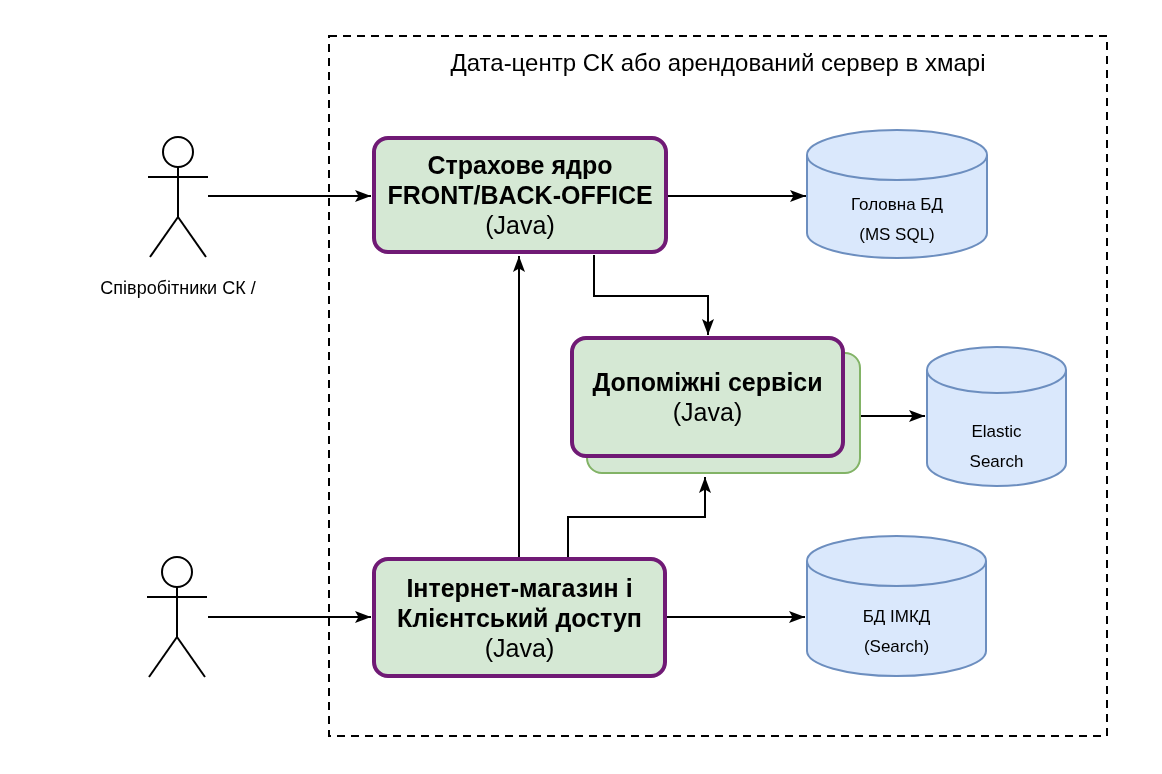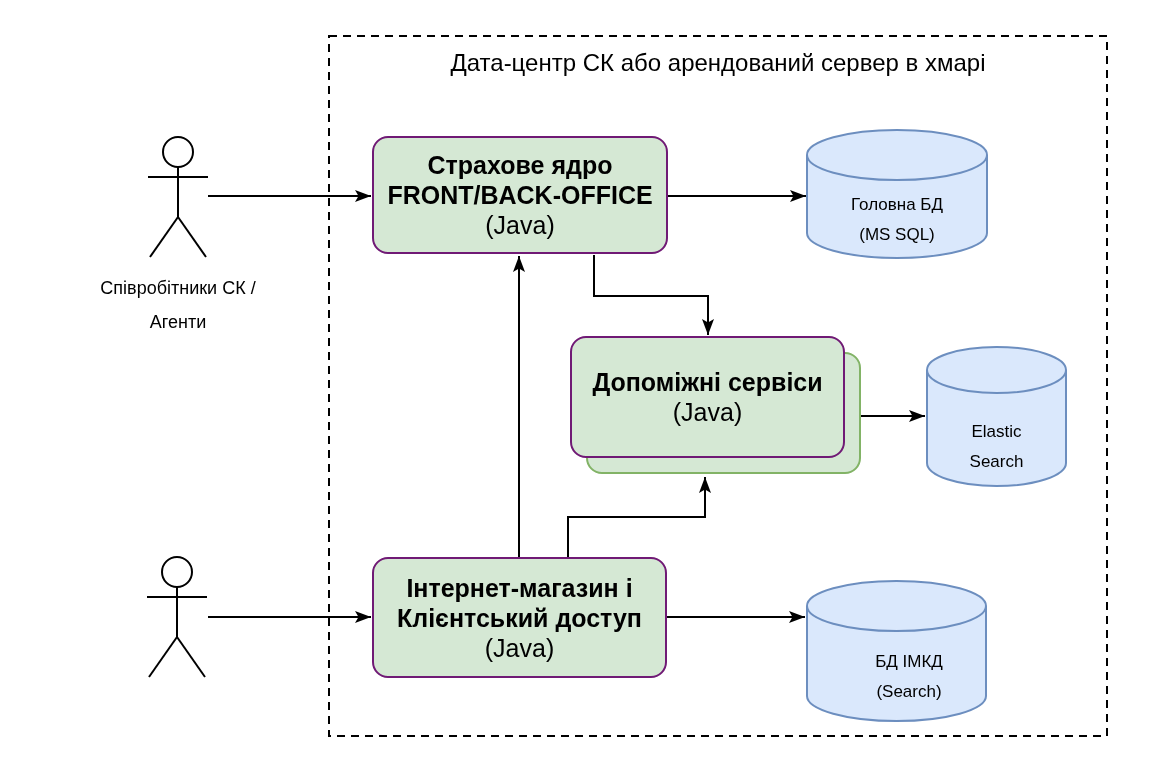--- a/index.html
+++ b/index.html
@@ -17,21 +17,21 @@
     position: absolute;
     left: 328px; top: 49px; width: 780px;
     text-align: center;
     font-size: 24px;
     line-height: 28px;
   }
   .process {
     position: absolute;
     box-sizing: border-box;
     background: #d5e8d4;
-    border: 2px solid #701a75;
+    border: 4px solid #701a75;
     border-radius: 16px;
     display: flex;
     flex-direction: column;
     align-items: center;
     justify-content: center;
     text-align: center;
     font-size: 25px;
     line-height: 30px;
   }
   .process .t-bold { font-weight: bold; }
@@ -79,21 +79,20 @@
     <g fill="none" stroke="#000000" stroke-width="2">
       <circle cx="38" cy="17" r="15" fill="#ffffff"></circle>
       <line x1="8" y1="42" x2="68" y2="42"></line>
       <line x1="38" y1="32" x2="38" y2="82"></line>
       <line x1="38" y1="82" x2="10" y2="122"></line>
       <line x1="38" y1="82" x2="66" y2="122"></line>
     </g>
   </svg>
   <div class="actor-label" style="left:38px; top:271px; width:280px;">
     <div>Співробітники СК /</div>
-    <div>Агенти</div>
   </div>
 
   <svg class="actor" style="left:139px; top:555px;" width="76" height="127">
     <g fill="none" stroke="#000000" stroke-width="2">
       <circle cx="38" cy="17" r="15" fill="#ffffff"></circle>
       <line x1="8" y1="42" x2="68" y2="42"></line>
       <line x1="38" y1="32" x2="38" y2="82"></line>
       <line x1="38" y1="82" x2="10" y2="122"></line>
       <line x1="38" y1="82" x2="66" y2="122"></line>
     </g>
@@ -132,21 +131,21 @@
     <svg width="141" height="141">
       <path d="M1,24 A69.5,23 0 0 1 140,24 L140,117 A69.5,23 0 0 1 1,117 Z" fill="#dae8fc" stroke="#6c8ebf" stroke-width="2"></path>
       <path d="M1,24 A69.5,23 0 0 0 140,24" fill="none" stroke="#6c8ebf" stroke-width="2"></path>
     </svg>
     <div class="db-label" style="top:60px;">
       <div>Elastic</div>
       <div>Search</div>
     </div>
   </div>
 
-  <div class="db" style="left:806px; top:580px; width:181px; height:142px;padding-left:25px;">
+  <div class="db" style="left:806px; top:535px; width:181px; height:142px;">
     <svg width="181" height="142">
       <path d="M1,26 A89.5,25 0 0 1 180,26 L180,116 A89.5,25 0 0 1 1,116 Z" fill="#dae8fc" stroke="#6c8ebf" stroke-width="2"></path>
       <path d="M1,26 A89.5,25 0 0 0 180,26" fill="none" stroke="#6c8ebf" stroke-width="2"></path>
     </svg>
     <div class="db-label" style="top:52px;">
       <div>БД ІМКД</div>
       <div>(Search)</div>
     </div>
   </div>
 

